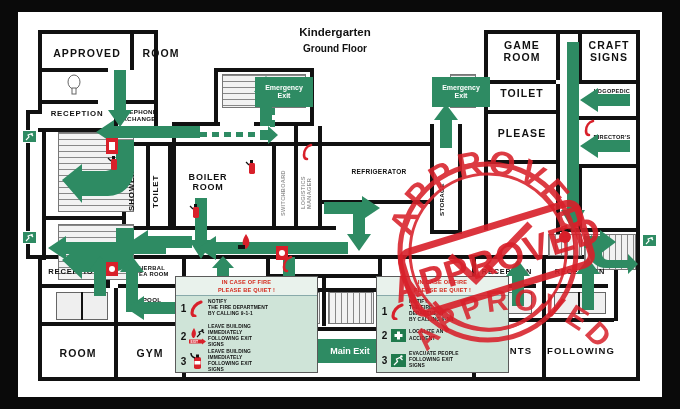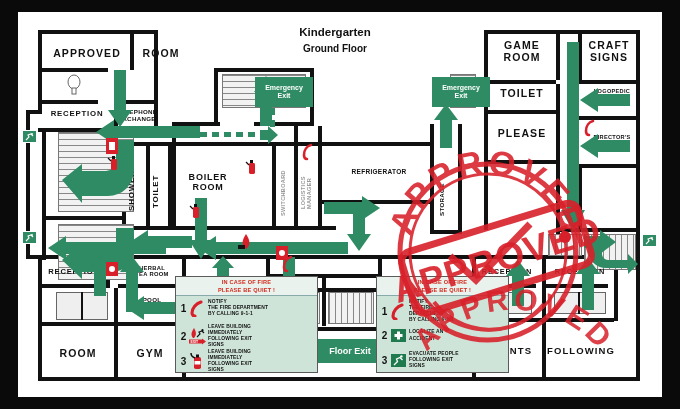--- a/index.html
+++ b/index.html
@@ -360,21 +360,21 @@
    <div class="arrow" style="left:196px;top:244px;">
      <svg width="18" height="28">
             <path d="M3 28 V12 h-5 L9 0 L20 12 h-5 v16 z" fill="#2e8b63"></path>
           </svg>
    </div>
 
    <div class="sign" style="left:237px;top:65px;width:58px;height:30px;">Emergency
 Exit</div>
    <div class="sign" style="left:414px;top:65px;width:58px;height:30px;">Emergency
 Exit</div>
-   <div class="sign main" style="left:300px;top:327px;width:64px;height:24px;">Floor Exit</div>
+   <div class="sign main" style="left:300px;top:327px;width:64px;height:24px;">Main Exit</div>
 
    <div class="exitmark" style="left:4px;top:118px;width:13px;height:11px;">
      <svg width="10" height="8" viewBox="0 0 10 8">
             <path d="M1 7 L4 4 L3 2 L6 1 L8 3" stroke="#fff" stroke-width="1.1" fill="none"></path>
             <circle cx="7" cy="1" r="0.9" fill="#fff"></circle>
           </svg>
    </div>
    <div class="exitmark" style="left:4px;top:219px;width:13px;height:11px;">
      <svg width="10" height="8" viewBox="0 0 10 8">
             <path d="M1 7 L4 4 L3 2 L6 1 L8 3" stroke="#fff" stroke-width="1.1" fill="none"></path>

